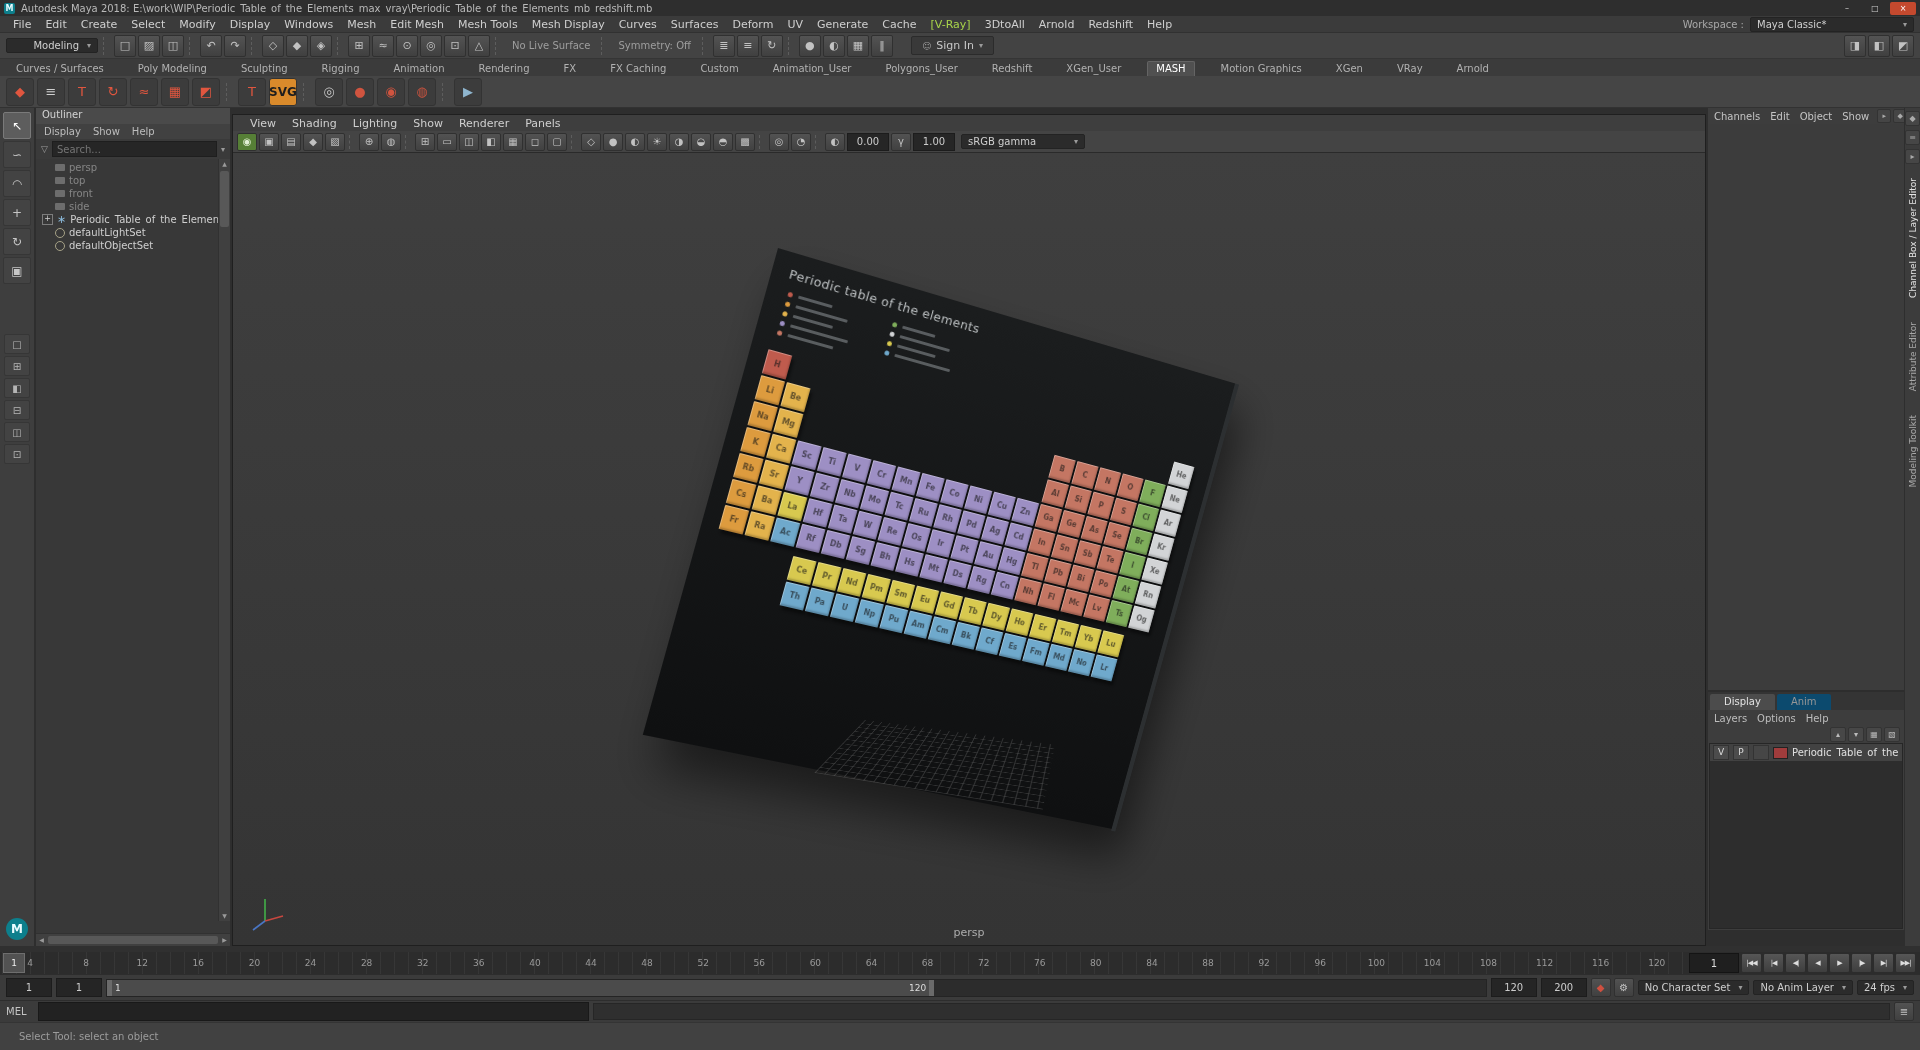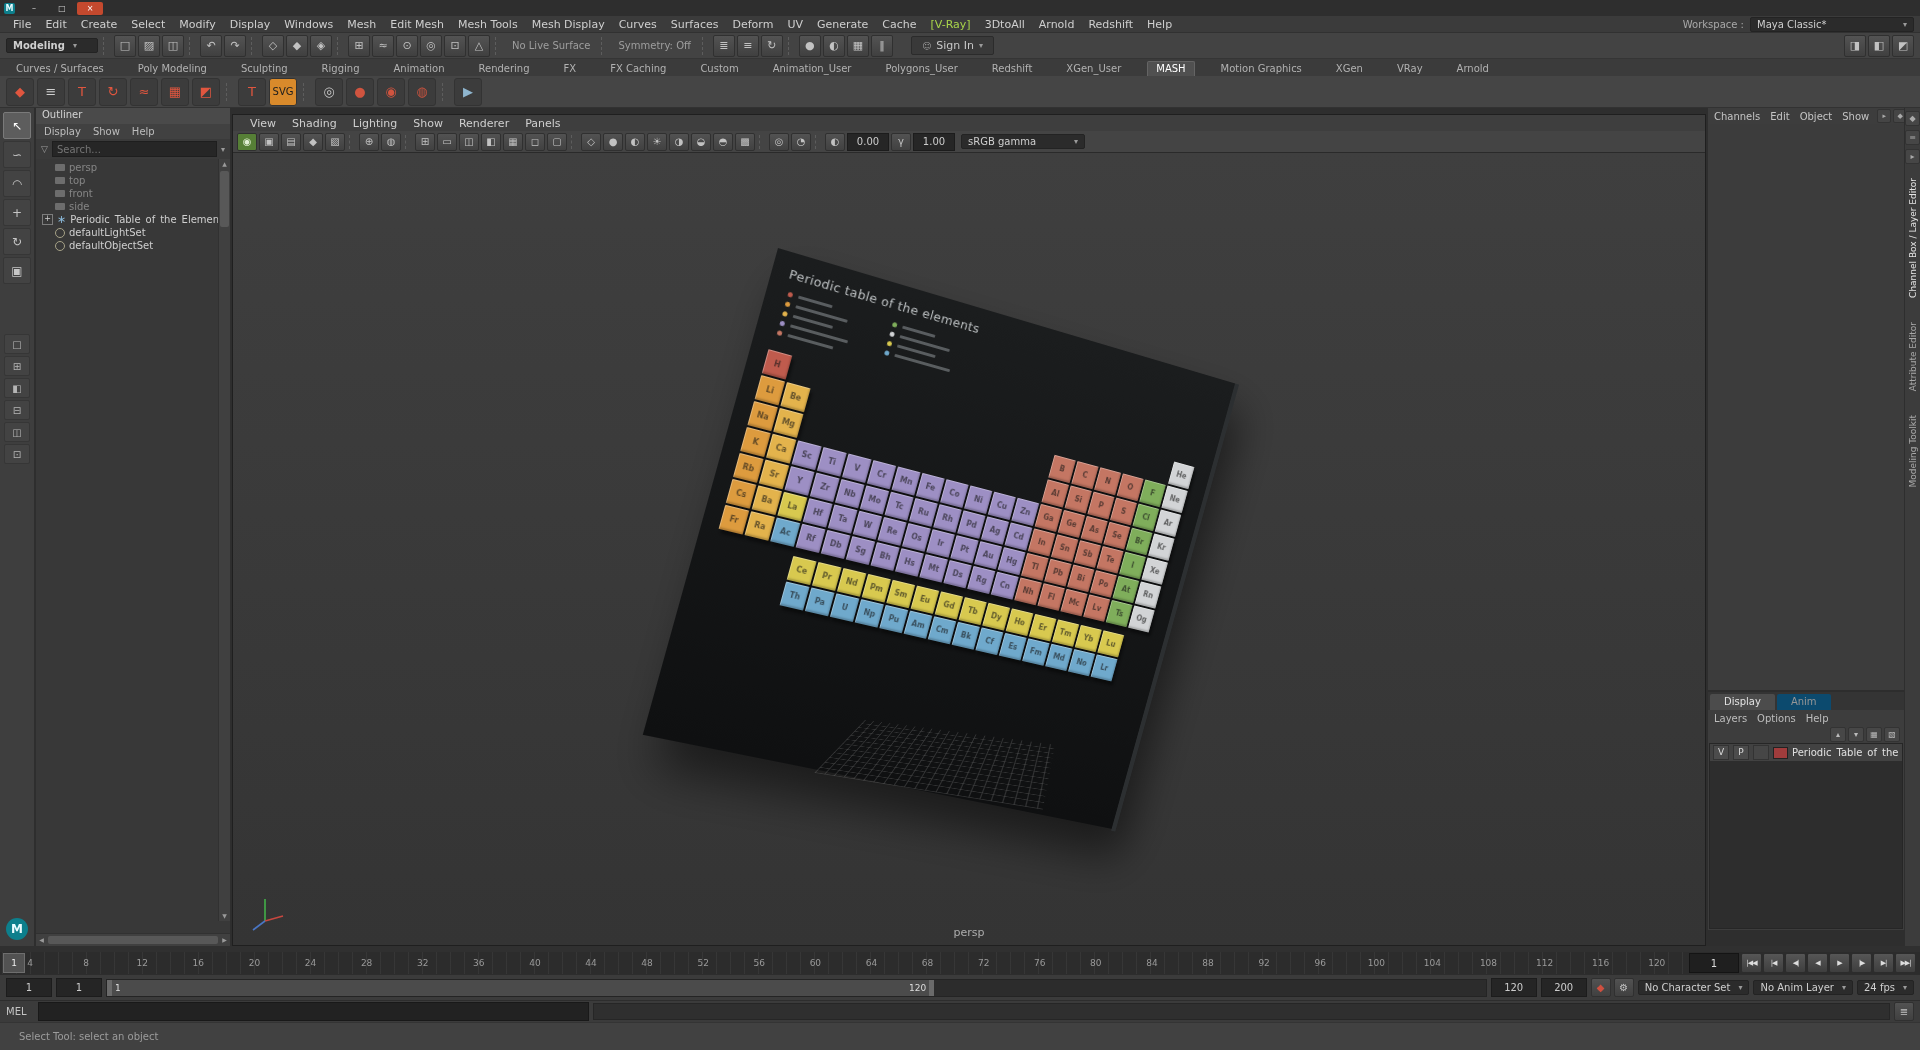--- a/index.html
+++ b/index.html
@@ -40,21 +40,21 @@
 
   
   #shelf-tabs{position:absolute;left:0;top:59px;width:1920px;height:17px;background:#3b3b3b;display:flex;
     align-items:flex-end;padding:0 8px;box-sizing:border-box;gap:18px;}
   .shelf-tab{padding:1px 8px 2px;font-size:10px;color:#b2b2b2;white-space:nowrap;}
   .shelf-tab.active{background:#505050;border:1px solid #646464;border-bottom:none;color:#fff;border-radius:2px 2px 0 0;}
   #shelf{position:absolute;left:0;top:76px;width:1920px;height:32px;background:#454545;border-bottom:1px solid #323232;
     display:flex;align-items:center;gap:3px;padding:0 6px;box-sizing:border-box;}
   .shelf-icon{width:26px;height:26px;border-radius:3px;background:#3c3c3c;border:1px solid #333;
     display:flex;align-items:center;justify-content:center;font-size:13px;color:#c8c8c8;flex:0 0 auto;}
-  .shelf-icon.txt{font-size:10px;font-weight:normal;letter-spacing:0;}
+  .shelf-icon.txt{font-size:12px;font-weight:bold;letter-spacing:0;}
 
   
   #main{position:absolute;left:0;top:108px;width:1920px;height:838px;background:#2e2e2e;}
   #toolbox{position:absolute;left:0;top:0;bottom:0;width:34px;background:#3e3e3e;display:flex;flex-direction:column;
     align-items:center;padding-top:4px;gap:2px;box-sizing:border-box;}
   .tool{width:26px;height:25px;border-radius:2px;display:flex;align-items:center;justify-content:center;
     font-size:12px;color:#c6c6c6;background:#434343;border:1px solid #363636;}
   .tool.active{background:#5d5d5d;border-color:#7a7a7a;color:#fff;}
   #toolbox .spacer{height:46px;}
   .layout-btn{width:24px;height:18px;border-radius:2px;background:#434343;border:1px solid #363636;
@@ -182,20 +182,21 @@
   #cmd-input{width:545px;height:15px;background:#222;border:1px solid #191919;}
   #cmd-result{flex:1;height:15px;background:#2f2f2f;border:1px solid #262626;}
   #help-line{position:absolute;left:0;top:1022px;width:1920px;height:28px;background:#414141;font-size:10px;color:#9c9c9c;
     display:flex;align-items:center;padding:0 19px;box-sizing:border-box;border-top:1px solid #343434;}
 </style>
 </head>
 <body>
 
 <div id="title-bar">
   <div id="maya-logo-icon">M</div>
+  <div id="window-title">Autodesk Maya 2018: E:\work\WIP\Periodic_Table_of_the_Elements_max_vray\Periodic_Table_of_the_Elements_mb_redshift.mb</div>
   <div id="window-controls" style="display:flex;gap:2px;">
       <div class="win-btn">–</div>
       <div class="win-btn">□</div>
       <div class="win-btn close">×</div>
     </div>
 </div>
 
 <div id="menu-bar">
   <div id="menu-bar-items">
       <div class="menu-item">File</div>
@@ -224,21 +225,21 @@
   <div id="workspace">
     <span>Workspace :</span>
     <div class="dropdown" style="width:150px;justify-content:space-between;">
       <span>Maya Classic*</span>
       <span class="chev">▾</span>
     </div>
   </div>
 </div>
 
 <div id="status-line">
-  <div class="dropdown" style="width:78px;justify-content:flex-start;font-weight:bold;">
+  <div class="dropdown" style="width:78px;justify-content:flex-end;">
     <span>Modeling</span>
     <span class="chev">▾</span>
   </div>
   <div class="sep"></div>
   <div id="status-icons-left" style="display:flex;align-items:center;gap:2px;">
       <div class="sl-icon">□</div>
       <div class="sl-icon">▨</div>
       <div class="sl-icon">◫</div>
       <div class="sep"></div>
       <div class="sl-icon">↶</div>

